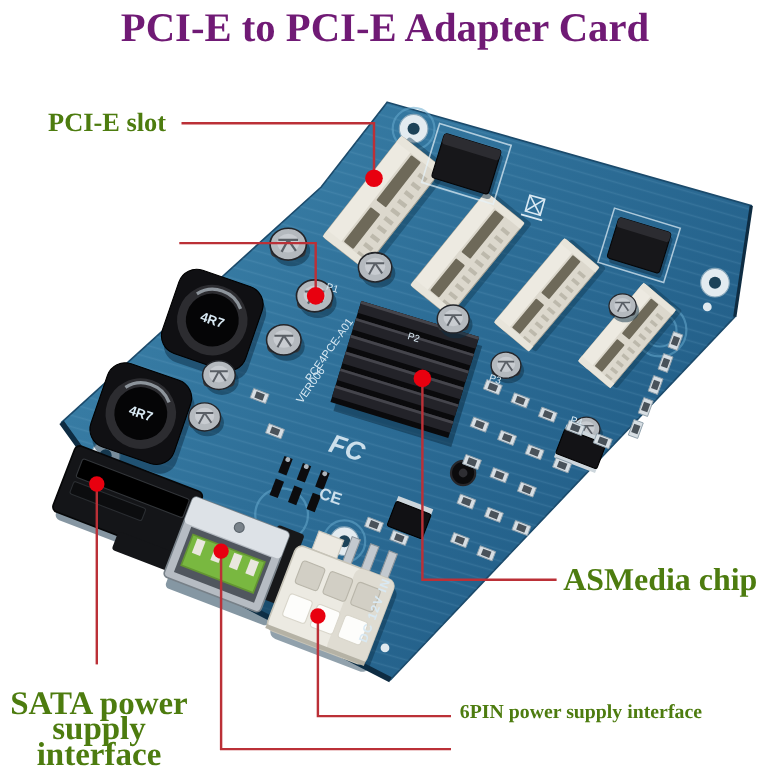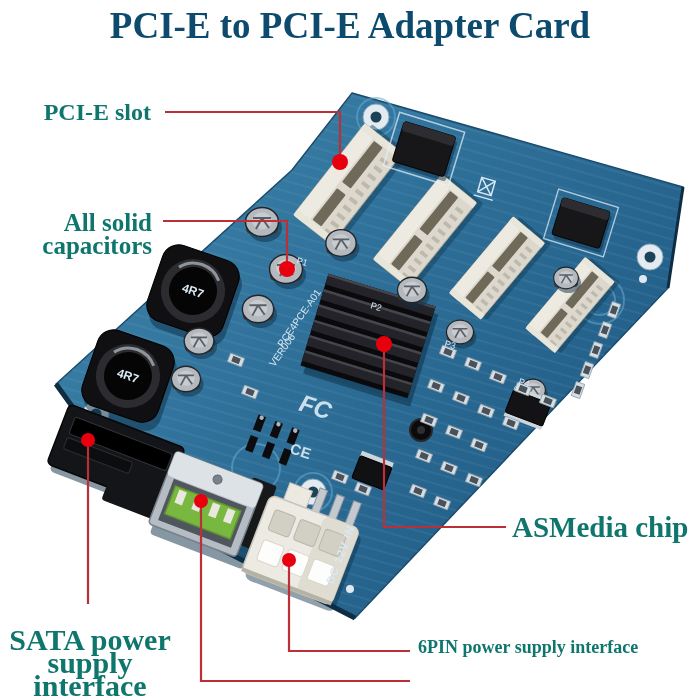--- a/index.html
+++ b/index.html
@@ -1,20 +1,20 @@
 <!DOCTYPE html>
 <html><head>
 <meta charset="utf-8">
 <style>
   html,body{margin:0;padding:0;background:#ffffff;}
   .stage{position:relative;width:700px;height:700px;background:#fff;overflow:hidden;
          font-family:"Liberation Serif","DejaVu Serif",serif;}
   .title{position:absolute;left:0;top:4px;width:700px;text-align:center;
-         font-size:37px;font-weight:bold;color:#0c4a6e;letter-spacing:0px;}
-  .callout-label{position:absolute;font-weight:bold;color:#0f766e;}
+         font-size:37px;font-weight:bold;color:#701a75;letter-spacing:0px;}
+  .callout-label{position:absolute;font-weight:bold;color:#4d7c0f;}
   .lbl-pcie{left:0px;top:99px;width:151px;text-align:right;font-size:24px;}
   .lbl-caps{left:0px;top:211px;width:152px;text-align:right;font-size:25px;line-height:23px;}
   .lbl-sata{left:4px;top:628px;width:172px;text-align:center;font-size:30px;line-height:23px;}
   .lbl-asmedia{left:512px;top:511px;font-size:29px;}
   .lbl-6pin{left:418px;top:637px;font-size:18px;}
   .lbl-topcie{left:421px;top:669px;font-size:22px;color:#1c2e62;}
   .two-line span{display:block;}
   svg text.silk{font-family:"Liberation Sans","DejaVu Sans",sans-serif;fill:#d9e9f3;}
 </style>
 </head>
@@ -277,24 +277,20 @@
       <circle cx="201" cy="501" r="7"></circle>
       <circle cx="289" cy="560" r="7"></circle>
     </g>
   </svg>
 
   
   <div class="title">PCI-E to PCI-E Adapter Card</div>
 
   <div class="callout-label lbl-pcie">PCI-E slot</div>
 
-  <div class="callout-label lbl-caps two-line">
-    <span>All solid</span>
-    <span>capacitors</span>
-  </div>
 
   <div class="callout-label lbl-sata two-line">
     <span>SATA power</span>
     <span>supply interface</span>
   </div>
 
   <div class="callout-label lbl-asmedia">ASMedia chip</div>
 
   <div class="callout-label lbl-6pin">6PIN power supply interface</div>
 

